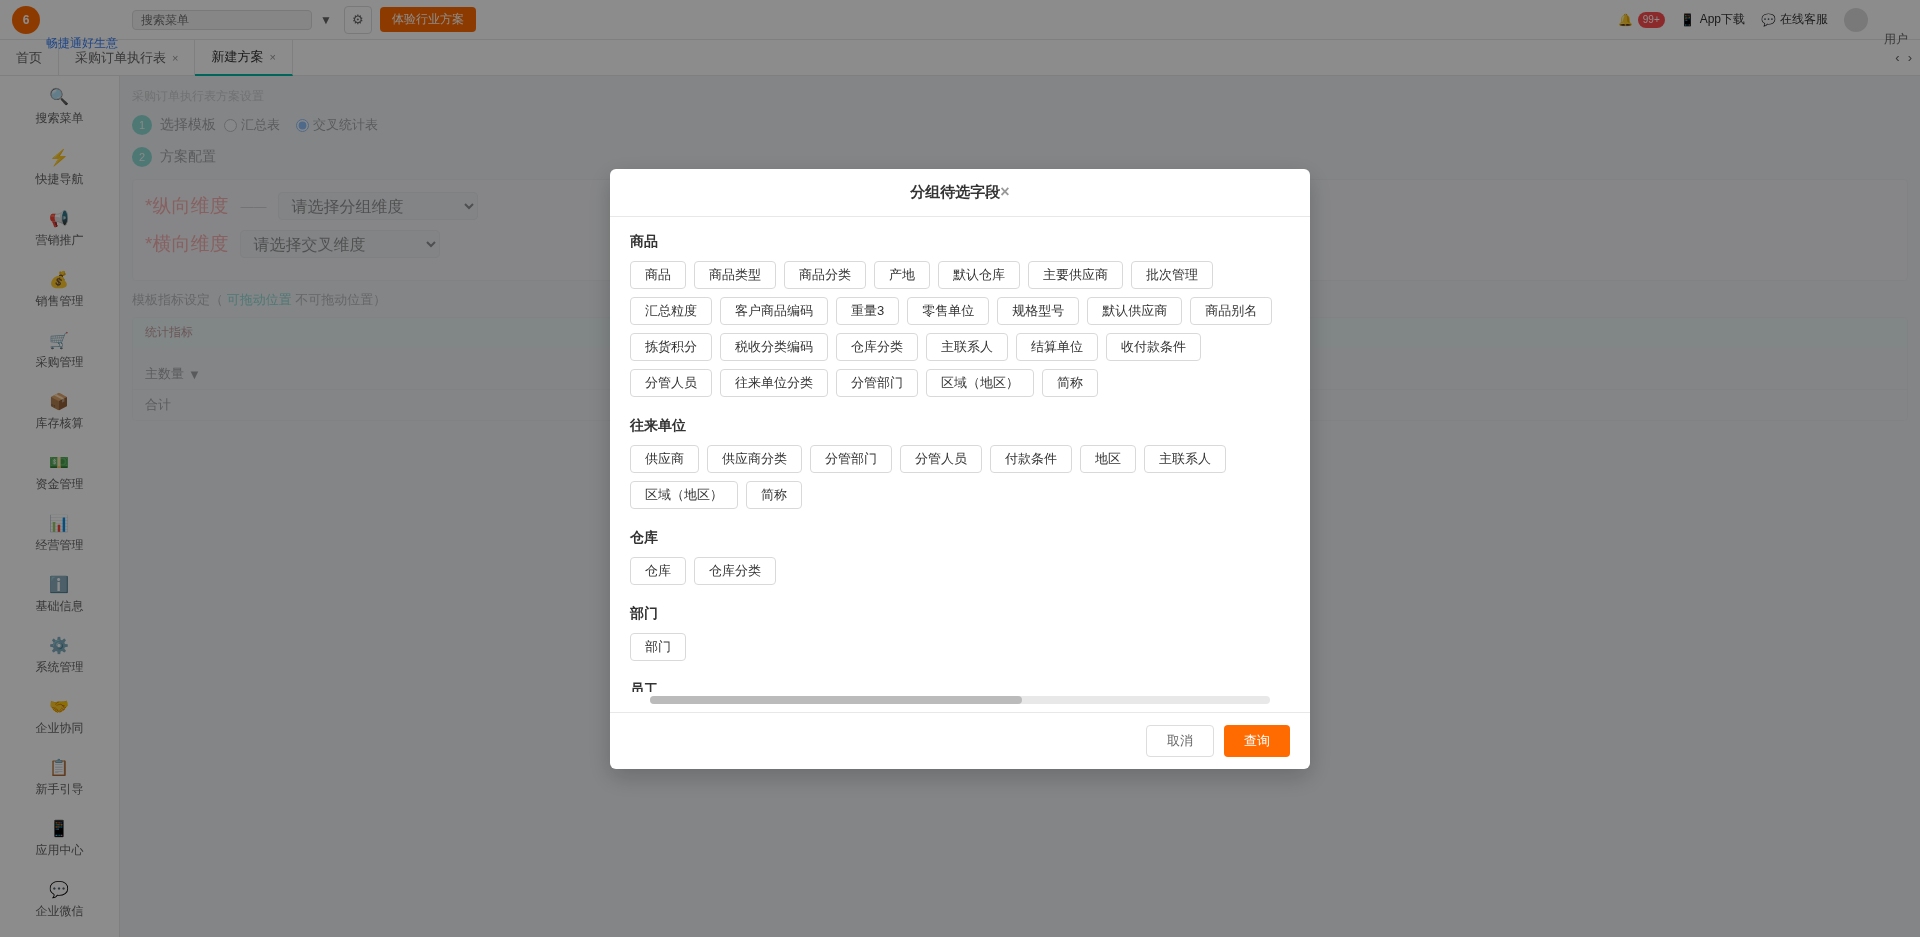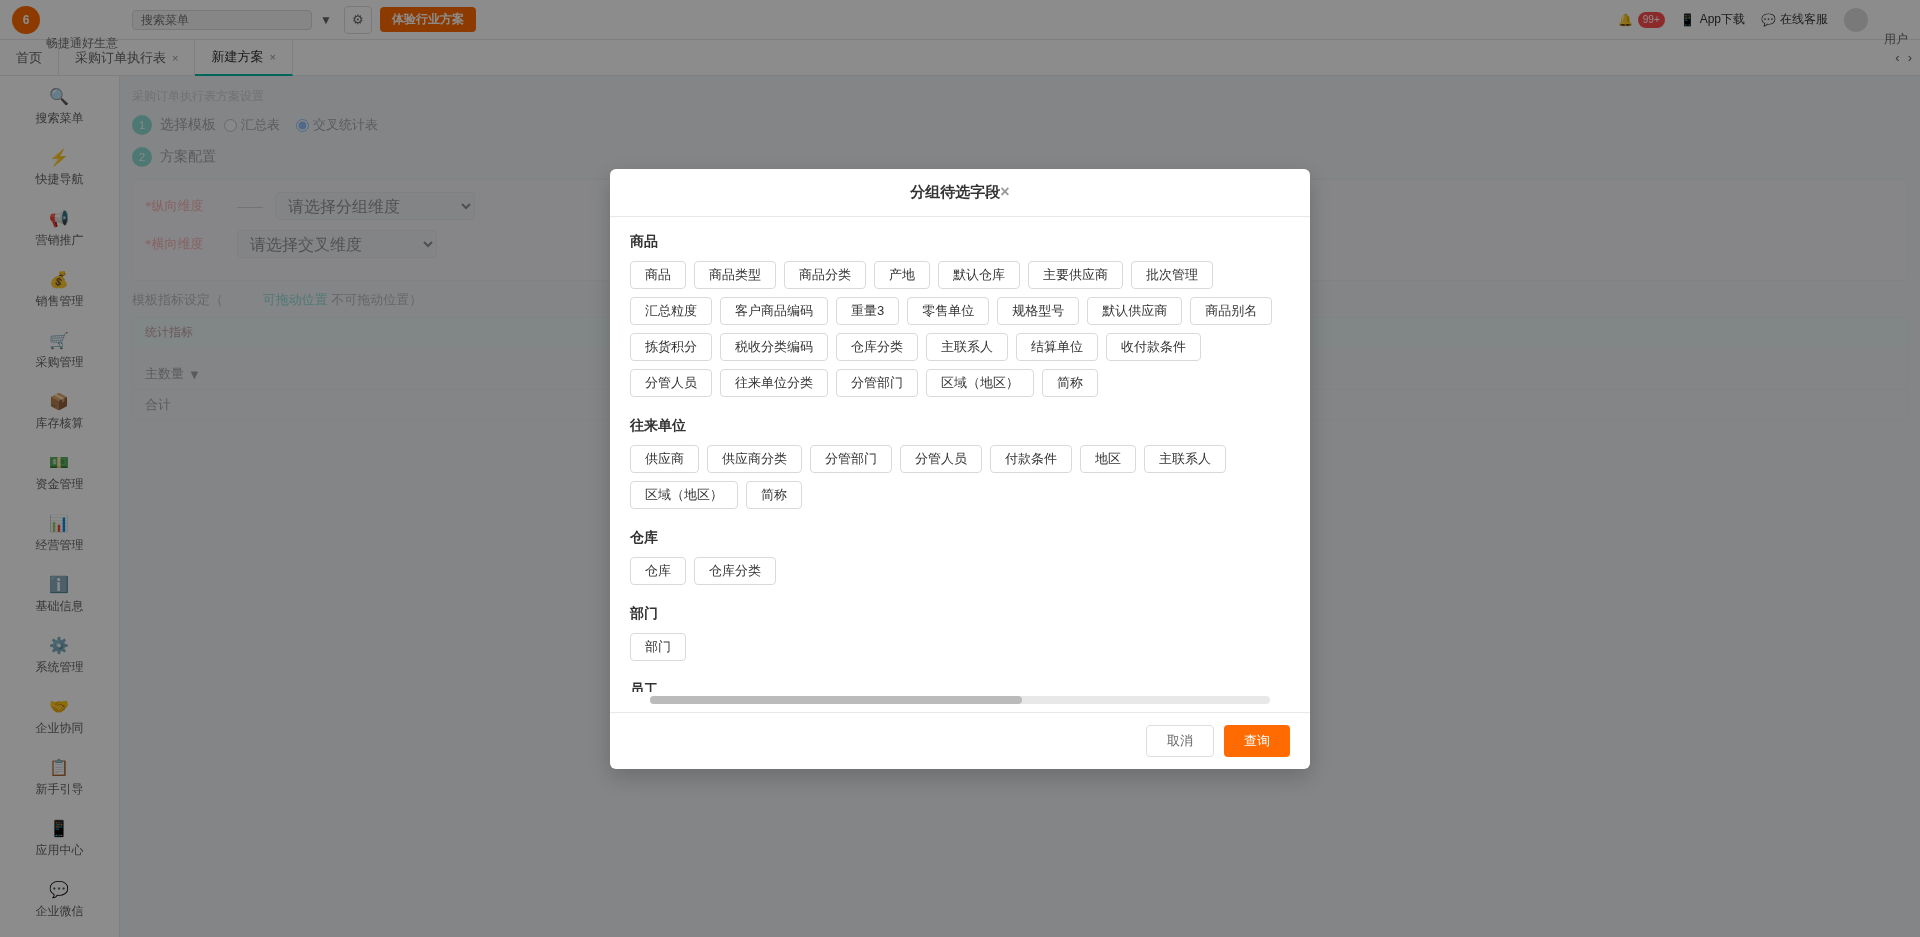--- a/index.html
+++ b/index.html
@@ -22,39 +22,39 @@
       width: 120px;
     }
     .logo-icon {
       width: 28px; height: 28px;
       background: #ff6b00;
       border-radius: 50%;
       display: flex; align-items: center; justify-content: center;
       color: #fff; font-weight: bold; font-size: 12px;
       margin-right: 6px;
     }
-    .logo-text { font-size: 12px; color: #737373; line-height: 1.2; margin-top: 48px; }
+    .logo-text { font-size: 12px; color: #3b82f6; line-height: 1.2; margin-top: 48px; }
 
     .header-search {
       display: flex; align-items: center;
       background: #f5f5f5; border: 1px solid #ddd; border-radius: 4px;
       padding: 2px 8px; width: 180px; margin-right: 8px;
     }
     .header-search input {
       border: none; background: transparent; outline: none; font-size: 12px; width: 140px; color: #999;
     }
     .header-dropdown { font-size: 12px; color: #666; margin-right: 12px; cursor: pointer; }
     .gear-btn {
       width: 28px; height: 28px; border: 1px solid #ddd; border-radius: 4px;
       display: flex; align-items: center; justify-content: center; cursor: pointer;
       margin-right: 8px; color: #666;
     }
     .experience-btn {
       background: #ff6b00; color: #fff; border: none; border-radius: 4px;
-      padding: 4px 12px; cursor: pointer; font-size: 12px; font-weight: bold;
+      padding: 4px 12px; cursor: pointer; font-size: 12px;
     }
     .header-right {
       margin-left: auto; display: flex; align-items: center; gap: 16px;
     }
     .header-right-item { display: flex; align-items: center; gap: 4px; font-size: 12px; color: #333; cursor: pointer; }
     .badge {
       background: #ff4d4f; color: #fff; border-radius: 10px;
       font-size: 10px; padding: 0 5px; min-width: 16px; height: 16px;
       display: flex; align-items: center; justify-content: center;
     }
@@ -120,21 +120,21 @@
       font-size: 11px;
     }
     .radio-group { display: flex; gap: 16px; align-items: center; }
     .radio-label { display: flex; align-items: center; gap: 4px; font-size: 13px; cursor: pointer; }
 
     .config-table {
       background: #fafafa; border: 1px solid #e8e8e8; border-radius: 4px;
       padding: 12px; margin-top: 8px;
     }
     .form-row { display: flex; align-items: center; gap: 12px; margin-bottom: 10px; }
-    .form-label { color: #ff4d4f; font-size: 13px; min-width: 80px; font-family: Liberation Serif, serif; }
+    .form-label { color: #ff4d4f; font-size: 19px; min-width: 80px; }
     .form-select {
       border: 1px solid #ddd; border-radius: 4px; padding: 4px 8px;
       font-size: 16px; width: 200px; height: 28px;
     }
 
     
     .overlay {
       position: fixed; top: 0; left: 0; right: 0; bottom: 0;
       background: rgba(0,0,0,0.45); z-index: 100;
       display: flex; align-items: center; justify-content: center;
@@ -360,21 +360,21 @@
         <div class="form-row">
           <span class="form-label">*横向维度</span>
           <select class="form-select">
             <option>请选择交叉维度</option>
           </select>
         </div>
       </div>
 
       <div style="margin-top:10px;font-size:13px;color:#666;">
         <span>模板指标设定（</span>
-        <span style="color:#00b9a5;margin-left:36px;">可拖动位置</span>
+        <span style="color:#00b9a5;">可拖动位置</span>
         <span>不可拖动位置）</span>
       </div>
 
       <div style="margin-top:8px;border:1px solid #e8e8e8;border-radius:4px;overflow:hidden;">
         <div style="background:#e6f7f5;padding:6px 12px;font-size:12px;color:#7f1d1d;font-weight:500;">统计指标</div>
         <div style="display:flex;border-bottom:1px solid #e8e8e8;margin-top:12px;">
           <div style="flex:1;padding:6px 12px;border-right:1px solid #e8e8e8;display:flex;align-items:center;gap:4px;">
             <span>主数量</span>
             <span style="cursor:pointer;">▼</span>
           </div>

